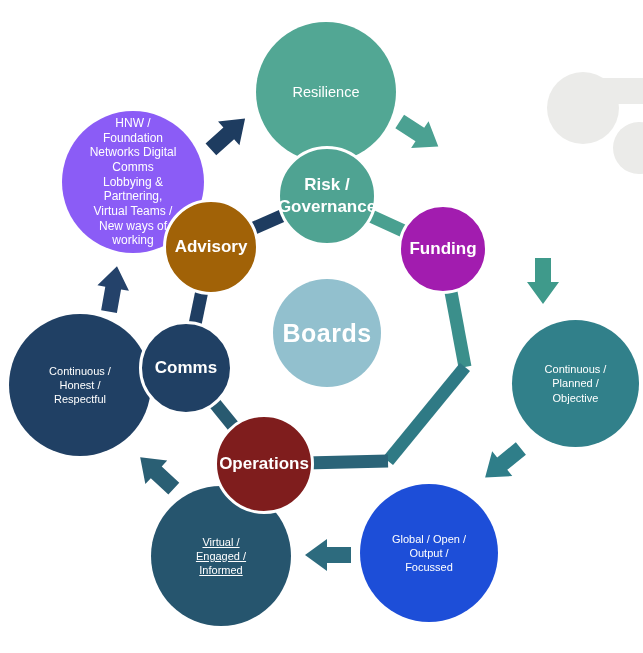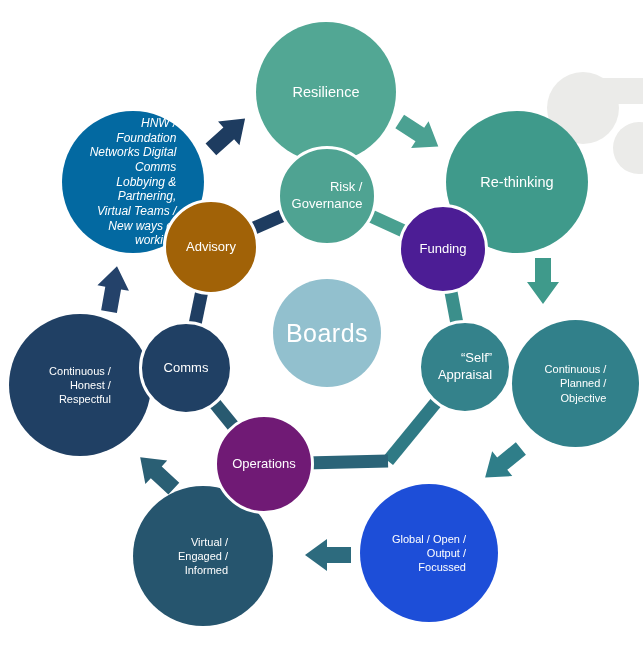--- a/index.html
+++ b/index.html
@@ -7,39 +7,39 @@
     position:relative; width:643px; height:653px; background:#ffffff;
     overflow:hidden; font-family:"Liberation Sans", sans-serif;
   }
   .layer { position:absolute; left:0; top:0; width:643px; height:653px; }
   #bg-layer  { z-index:0; }
   #mid-layer { z-index:2; }
 
   .circle {
     position:absolute; border-radius:50%;
     display:flex; align-items:center; justify-content:center;
-    text-align:right; color:#ffffff; box-sizing:border-box;
+    text-align:center; color:#ffffff; box-sizing:border-box;
   }
   .outer { z-index:1; }
   .inner { z-index:3; border:3px solid #ffffff; }
   .center{ z-index:3; }
 
   .label { white-space:pre-line; }
   .outer .label { font-size:11px; line-height:1.28; }
-  .inner .label { font-size:13px; font-weight:400; line-height:1.3; }
-  .center .label{ font-size:25px; font-weight:400; letter-spacing:0.5px; }
+  .inner .label { font-size:17px; font-weight:700; line-height:1.3; }
+  .center .label{ font-size:25px; font-weight:700; letter-spacing:0.5px; }
   #o-hnw .label { font-size:12px; line-height:1.22; padding:0 4px; }
   #o-resilience .label, #o-rethinking .label { font-size:14.5px; }
 
   
   #o-resilience { left:256px; top:22px;  width:140px; height:140px; }
   #o-rethinking { left:446px; top:111px; width:142px; height:142px; }
   #o-contplan   { left:512px; top:320px; width:127px; height:127px; }
   #o-global     { left:360px; top:484px; width:138px; height:138px; }
-  #o-virtual    { left:133px; top:486px; width:140px; height:140px; }
+  #o-virtual    { left:151px; top:486px; width:140px; height:140px;text-decoration:underline; }
   #o-conthon    { left:9px;   top:314px; width:142px; height:142px; }
   #o-hnw        { left:62px;  top:111px; width:142px; height:142px; }
 
   
   #i-risk       { left:277px; top:146px; width:100px; height:100px; }
   #i-funding    { left:398px; top:204px; width:90px;  height:90px;  }
   #i-self       { left:418px; top:320px; width:94px;  height:94px;  }
   #i-research   { left:338px; top:411px; width:100px; height:100px; }
   #i-operations { left:214px; top:414px; width:100px; height:100px; }
   #i-comms      { left:139px; top:321px; width:94px;  height:94px;  }
@@ -57,44 +57,41 @@
     <g>
       <rect x="585" y="78" width="75" height="26" rx="13" fill="#ebebe9"></rect>
       <circle cx="583" cy="108" r="36" fill="#ebebe9"></circle>
       <circle cx="639" cy="148" r="26" fill="#ebebe9"></circle>
     </g>
   </svg>
 
   <div class="circle outer" id="o-resilience" style="background-color: rgb(82, 167, 148);">
     <div class="label">Resilience</div>
   </div>
-  <div class="circle outer" id="o-rethinking" style="background-color: rgb(63, 154, 139);">
-    <div class="label">Re-thinking</div>
-  </div>
   <div class="circle outer" id="o-contplan" style="background-color: rgb(49, 128, 138);">
     <div class="label">Continuous /
 Planned /
 Objective</div>
   </div>
   <div class="circle outer" id="o-global" style="background-color: #1d4ed8;">
     <div class="label">Global / Open /
 Output /
 Focussed</div>
   </div>
   <div class="circle outer" id="o-virtual" style="background-color: rgb(38, 85, 110);">
     <div class="label">Virtual /
 Engaged /
 Informed</div>
   </div>
   <div class="circle outer" id="o-conthon" style="background-color: rgb(32, 64, 100);">
     <div class="label">Continuous /
 Honest /
 Respectful</div>
   </div>
-  <div class="circle outer" id="o-hnw" style="background-color: #0369a1; font-style: italic;">
+  <div class="circle outer" id="o-hnw" style="background-color: #8b5cf6;">
     <div class="label">HNW /
 Foundation
 Networks Digital
 Comms
 Lobbying &amp;
 Partnering,
 Virtual Teams /
 New ways of
 working</div>
   </div>
@@ -129,28 +126,24 @@
     </g>
     <g transform="translate(113,289) rotate(-80)">
       <polygon points="-23,-8 1,-8 1,-16 23,0 1,16 1,8 -23,8" fill="#24426a"></polygon>
     </g>
   </svg>
 
   <div class="circle inner" id="i-risk" style="background-color: rgb(79, 163, 146);">
     <div class="label">Risk /
 Governance</div>
   </div>
-  <div class="circle inner" id="i-funding" style="background-color: #4c1d95;">
+  <div class="circle inner" id="i-funding" style="background-color: #a21caf;">
     <div class="label">Funding</div>
   </div>
-  <div class="circle inner" id="i-self" style="background-color: rgb(52, 130, 139);">
-    <div class="label">“Self”
-Appraisal</div>
-  </div>
-  <div class="circle inner" id="i-operations" style="background-color: #701a75;">
+  <div class="circle inner" id="i-operations" style="background-color: #7f1d1d;">
     <div class="label">Operations</div>
   </div>
   <div class="circle inner" id="i-comms" style="background-color: rgb(32, 64, 100);">
     <div class="label">Comms</div>
   </div>
   <div class="circle inner" id="i-advisory" style="background-color: #a16207;">
     <div class="label">Advisory</div>
   </div>
 
   <div class="circle center" id="c-boards" style="background-color: rgb(146, 192, 206);">

